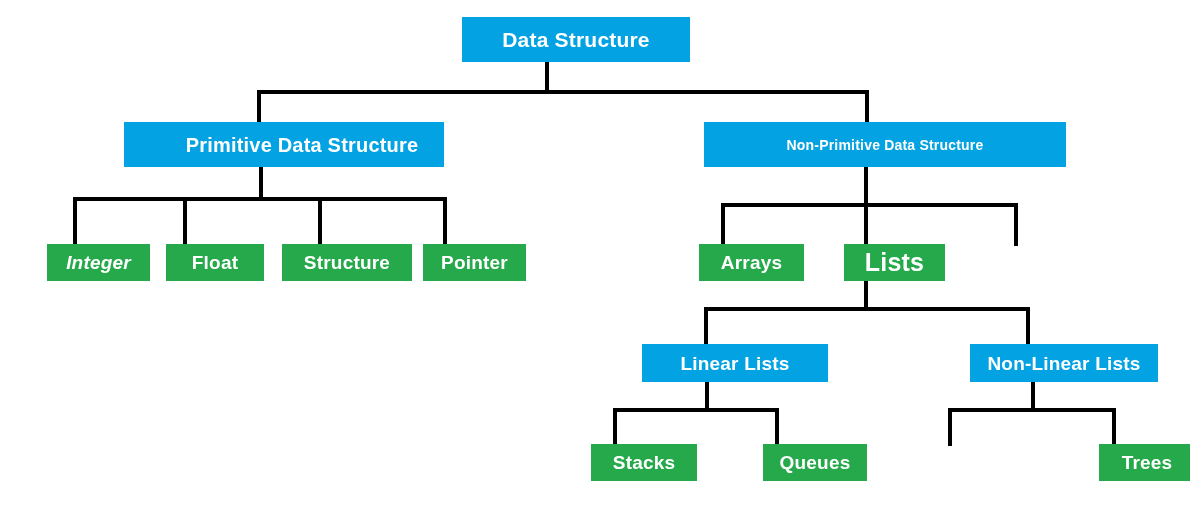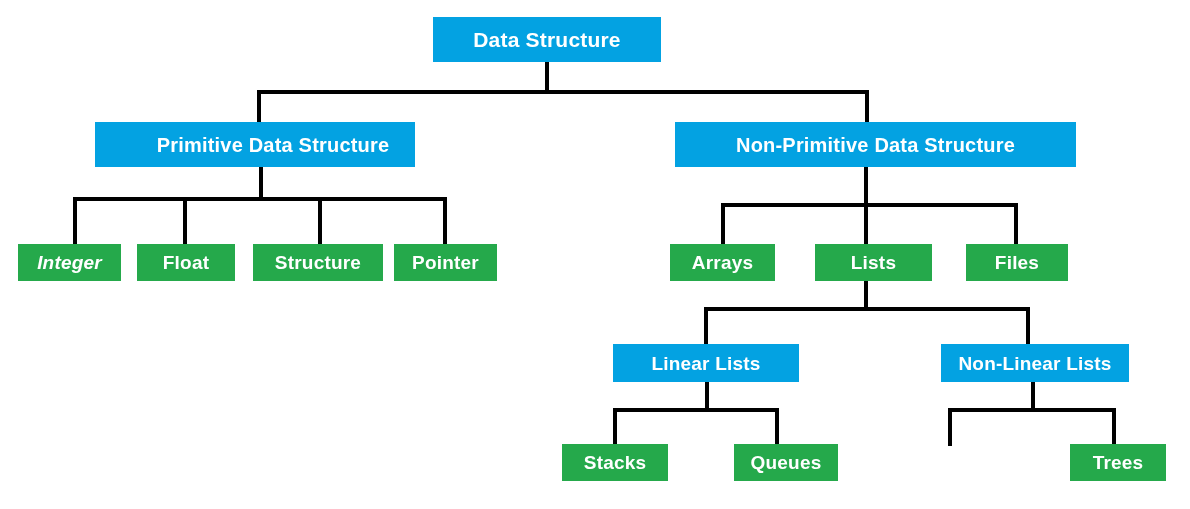--- a/index.html
+++ b/index.html
@@ -22,20 +22,21 @@
     display: flex;
     align-items: center;
     justify-content: center;
     box-sizing: border-box;
     color: #ffffff;
     font-weight: bold;
     letter-spacing: 0.2px;
     white-space: nowrap;
     line-height: 1;
     z-index: 3;
+    margin-left: 29px;
   }
   .node.blue { background: #03A2E2; }
   .node.green { background: #25A94B; }
   .connector {
     position: absolute;
     background: #000000;
     z-index: 1;
   }
   .connector.v { width: 4px; }
   .connector.h { height: 4px; }
@@ -74,30 +75,29 @@
   <div class="connector v" style="left:775px; top:408px; height:38px;"></div>
 
   <div class="connector v" style="left:1031px; top:382px; height:30px;"></div>
   <div class="connector h" style="left:948px; top:408px; width:168px;"></div>
   <div class="connector v" style="left:948px; top:408px; height:38px;"></div>
   <div class="connector v" style="left:1112px; top:408px; height:38px;"></div>
 
   <div class="node blue" style="left:433px; top:17px; width:228px; height:45px; font-size:21px;">Data Structure</div>
 
   <div class="node blue" style="left:95px; top:122px; width:320px; height:45px; font-size:20px;padding-left:36px;">Primitive Data Structure</div>
-  <div class="node blue" style="left:675px; top:122px; width:401px; height:45px; font-size:20px;text-align:center;">Non-Primitive Data Structure</div>
+  <div class="node blue" style="left:675px; top:122px; width:362px; height:45px; font-size:14px;text-align:center;">Non-Primitive Data Structure</div>
 
   <div class="node green" style="left:18px; top:244px; width:103px; height:37px; font-size:19px;font-style:italic;">Integer</div>
   <div class="node green" style="left:137px; top:244px; width:98px; height:37px; font-size:19px;">Float</div>
   <div class="node green" style="left:253px; top:244px; width:130px; height:37px; font-size:19px;">Structure</div>
   <div class="node green" style="left:394px; top:244px; width:103px; height:37px; font-size:19px;">Pointer</div>
 
   <div class="node green" style="left:670px; top:244px; width:105px; height:37px; font-size:19px;">Arrays</div>
-  <div class="node green" style="left:815px; top:244px; width:117px; height:37px; font-size:19px;">Lists</div>
-  <div class="node green" style="left:966px; top:244px; width:102px; height:37px; font-size:19px;">Files</div>
+  <div class="node green" style="left:815px; top:244px; width:101px; height:37px; font-size:25px;">Lists</div>
 
   <div class="node blue" style="left:613px; top:344px; width:186px; height:38px; font-size:19px;">Linear Lists</div>
   <div class="node blue" style="left:941px; top:344px; width:188px; height:38px; font-size:19px;">Non-Linear Lists</div>
 
   <div class="node green" style="left:562px; top:444px; width:106px; height:37px; font-size:19px;">Stacks</div>
   <div class="node green" style="left:734px; top:444px; width:104px; height:37px; font-size:19px;">Queues</div>
   <div class="node green" style="left:1070px; top:444px; width:96px; height:37px; font-size:19px;">Trees</div>
 
 </div>
 

